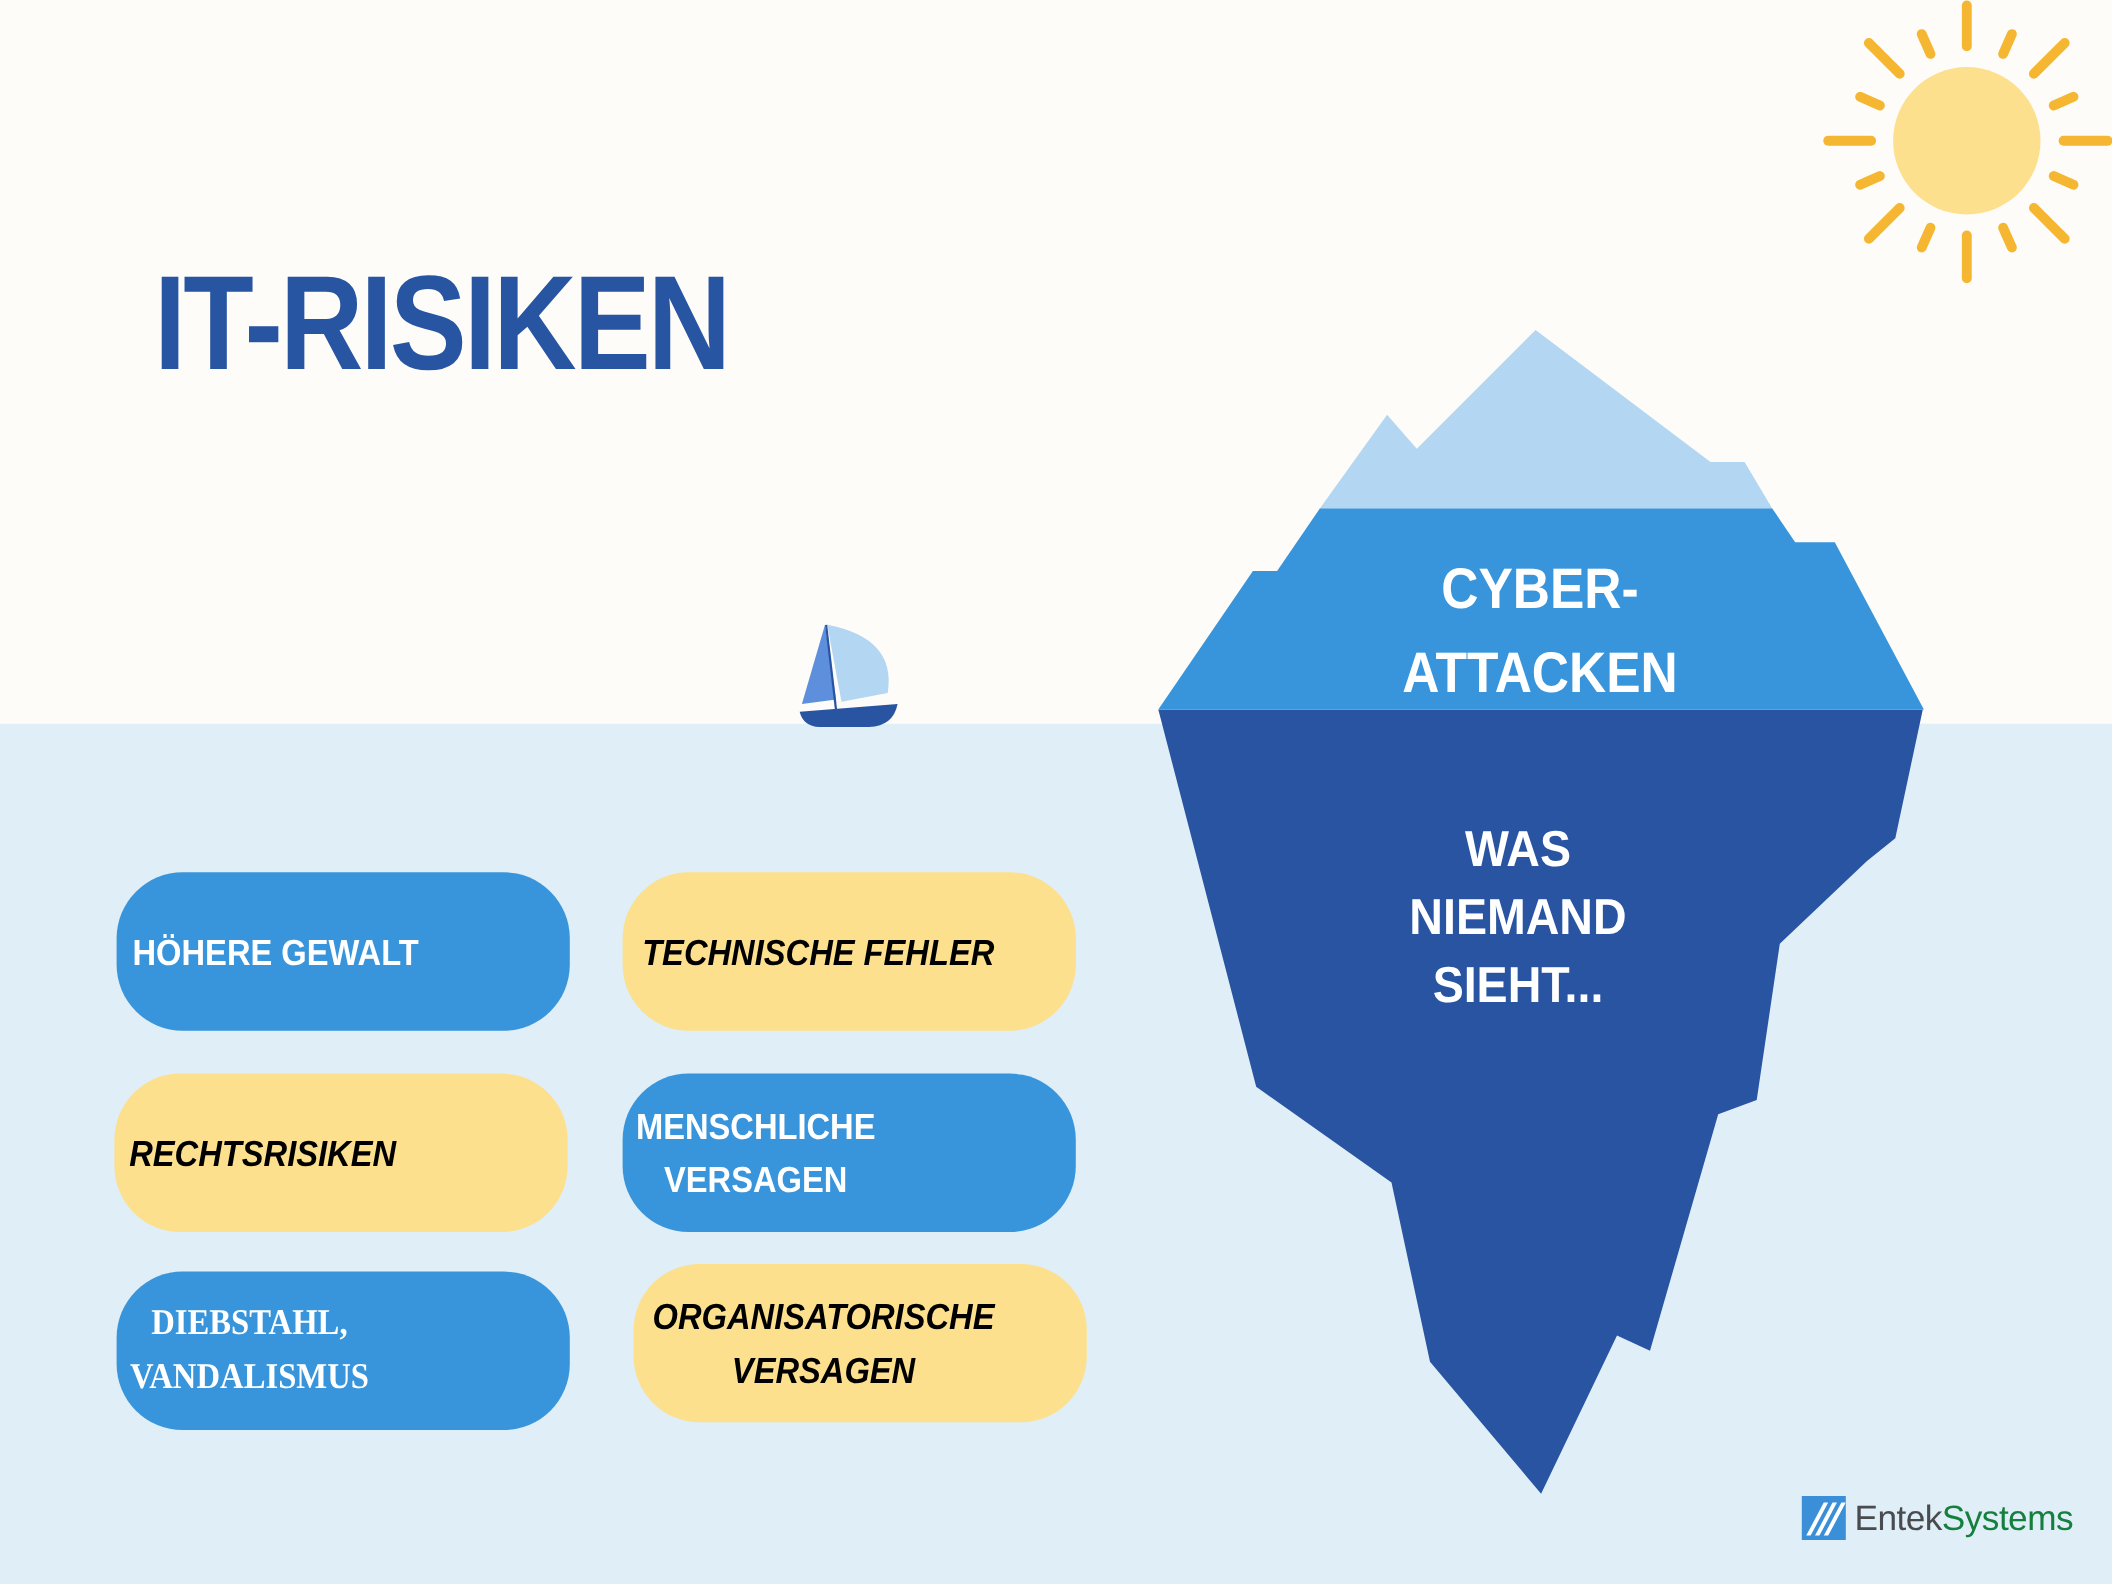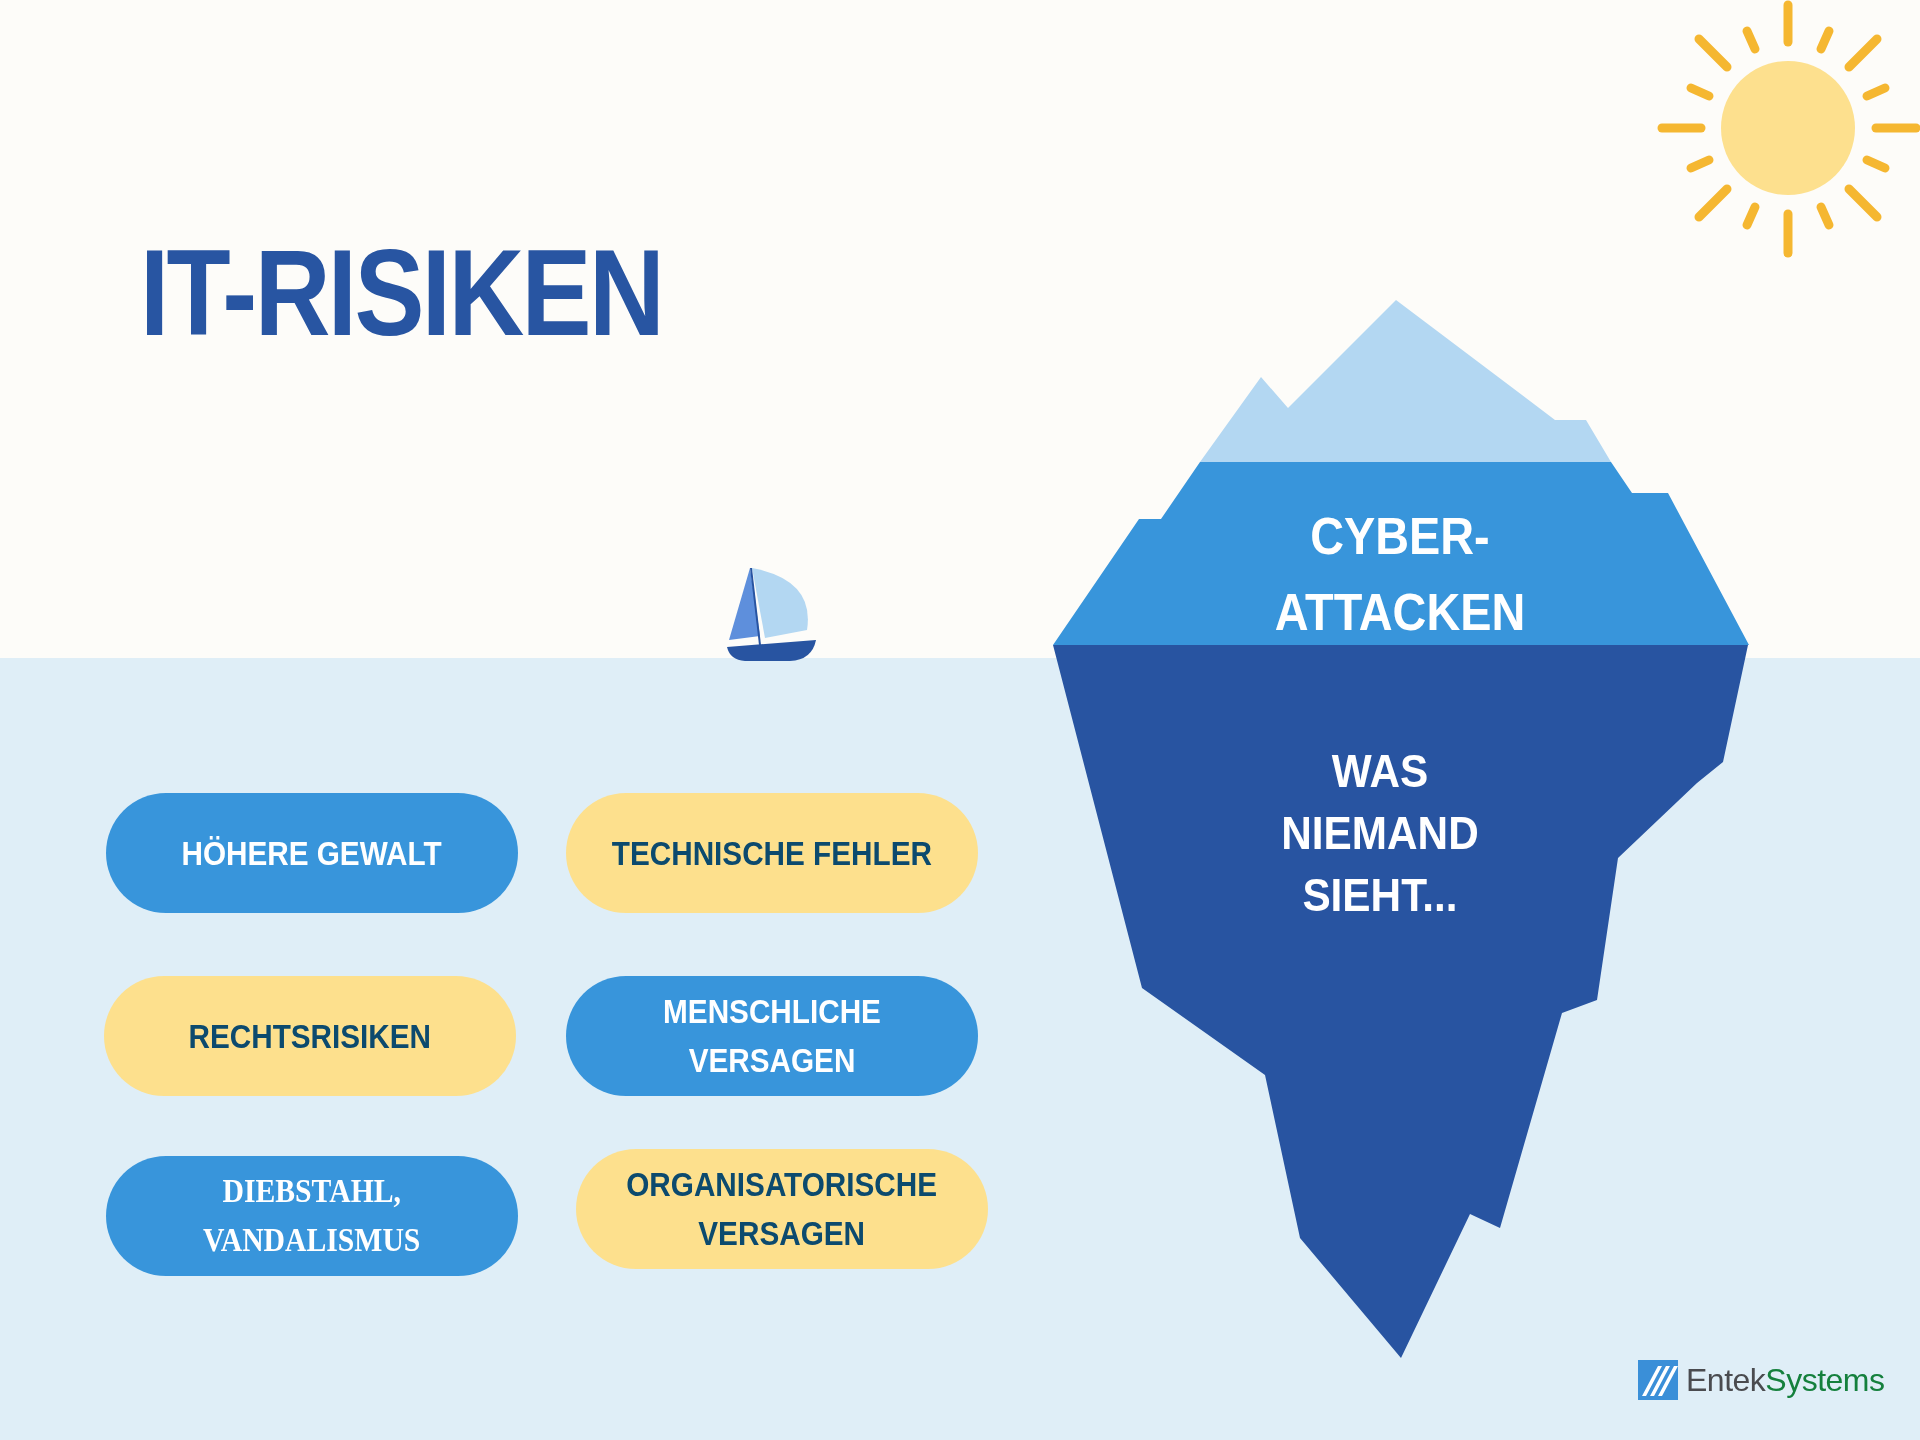--- a/index.html
+++ b/index.html
@@ -4,24 +4,24 @@
 <style>
   html, body { margin:0; padding:0; }
   body { width:1920px; height:1440px; position:relative; overflow:hidden; background:#fdfcf9; font-family:"Liberation Sans", "DejaVu Sans", sans-serif; }
   .sky { position:absolute; left:0; top:0; width:1920px; height:658px; background:#fdfcf9; }
   .water { position:absolute; left:0; top:658px; width:1920px; height:782px; background:#dfeef7; }
   .title { position:absolute; left:140px; top:232px; font-size:122px; font-weight:bold; color:#2855a2; letter-spacing:-3px; transform:scaleX(0.86); transform-origin:left top; line-height:1; white-space:nowrap; }
   svg.art { position:absolute; left:0; top:0; }
   .ice-text { position:absolute; color:#ffffff; font-weight:bold; text-align:center; white-space:nowrap; }
   .ice-top { left:1240px; top:498px; width:320px; font-size:52px; line-height:76px; transform:scaleX(0.9); }
   .ice-bottom { left:1230px; top:740px; width:300px; font-size:46px; line-height:62px; transform:scaleX(0.92); }
-  .pill { position:absolute; width:412px; height:120px; border-radius:60px; display:flex; align-items:center; justify-content:center; text-align:center; font-weight:bold; font-size:33px; line-height:49px; }
+  .pill { position:absolute; width:412px; height:144px; border-radius:60px; display:flex; align-items:center; justify-content:flex-start; text-align:center; font-weight:bold; font-size:33px; line-height:49px; }
   .pill span { display:block; transform:scaleX(0.9); white-space:pre-line; }
   .pill.blue { background:#3895db; color:#ffffff; }
-  .pill.yellow { background:#fde08d; color:#0c4a6e; }
+  .pill.yellow { background:#fde08d; color:#000000;font-style:italic; }
   .logo { position:absolute; left:1638px; top:1360px; display:flex; align-items:center; gap:8px; }
   .logo-mark { width:40px; height:40px; background:#3a8fd8; position:relative; overflow:hidden; }
   .logo-mark i { position:absolute; top:6px; width:4px; height:30px; background:#fff; transform:skewX(-28deg); }
   .logo-text { font-size:32px; color:#4a4b4f; letter-spacing:-0.5px; }
   .logo-text b { font-weight:normal; color:#15803d; }
 </style>
 </head>
 <body>
 
 <div class="sky"></div>

